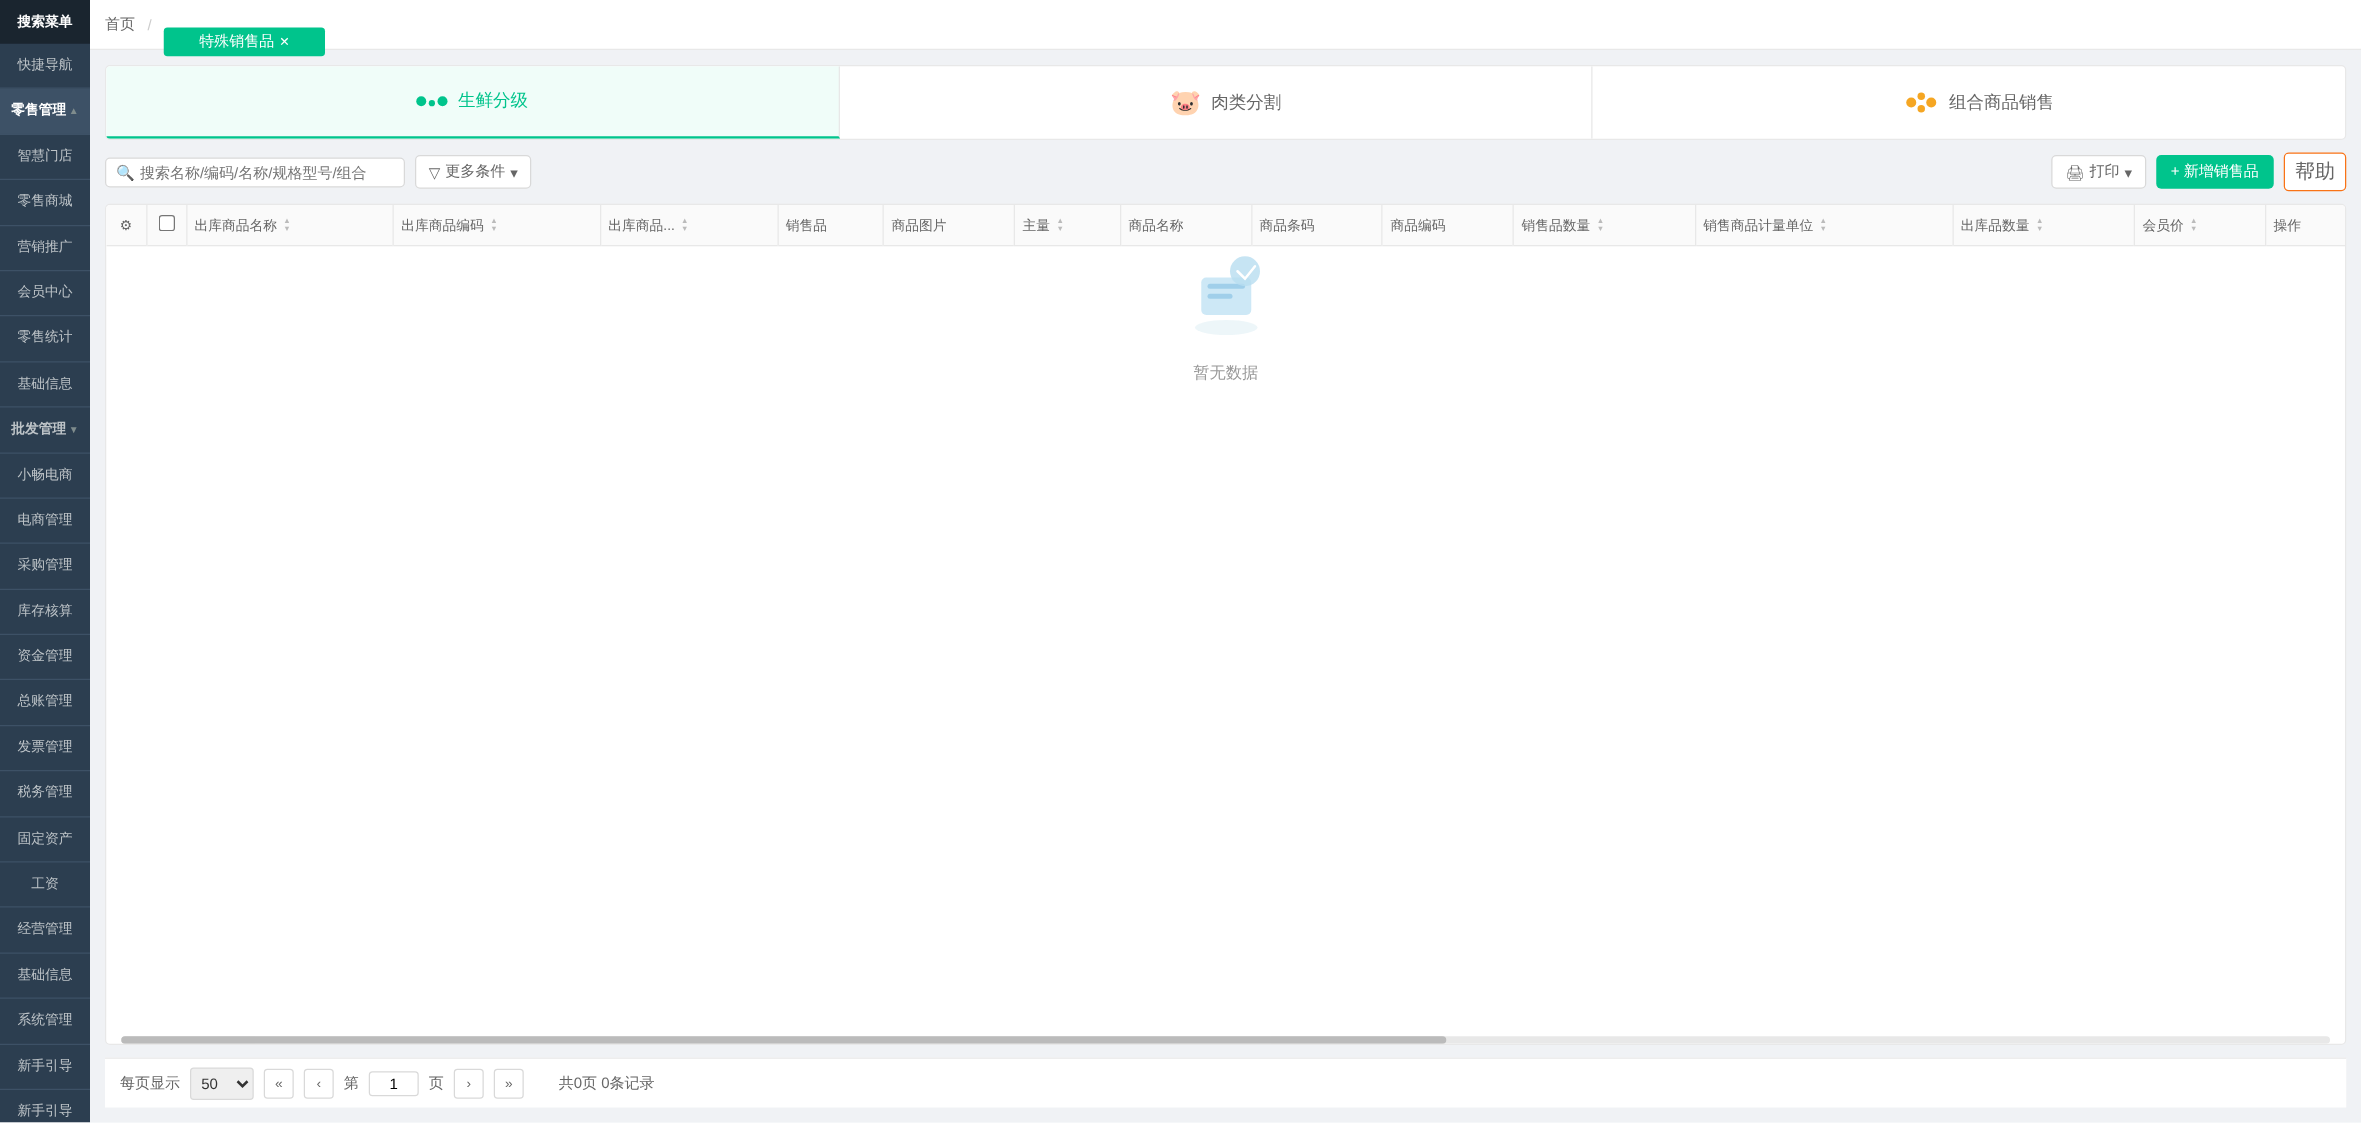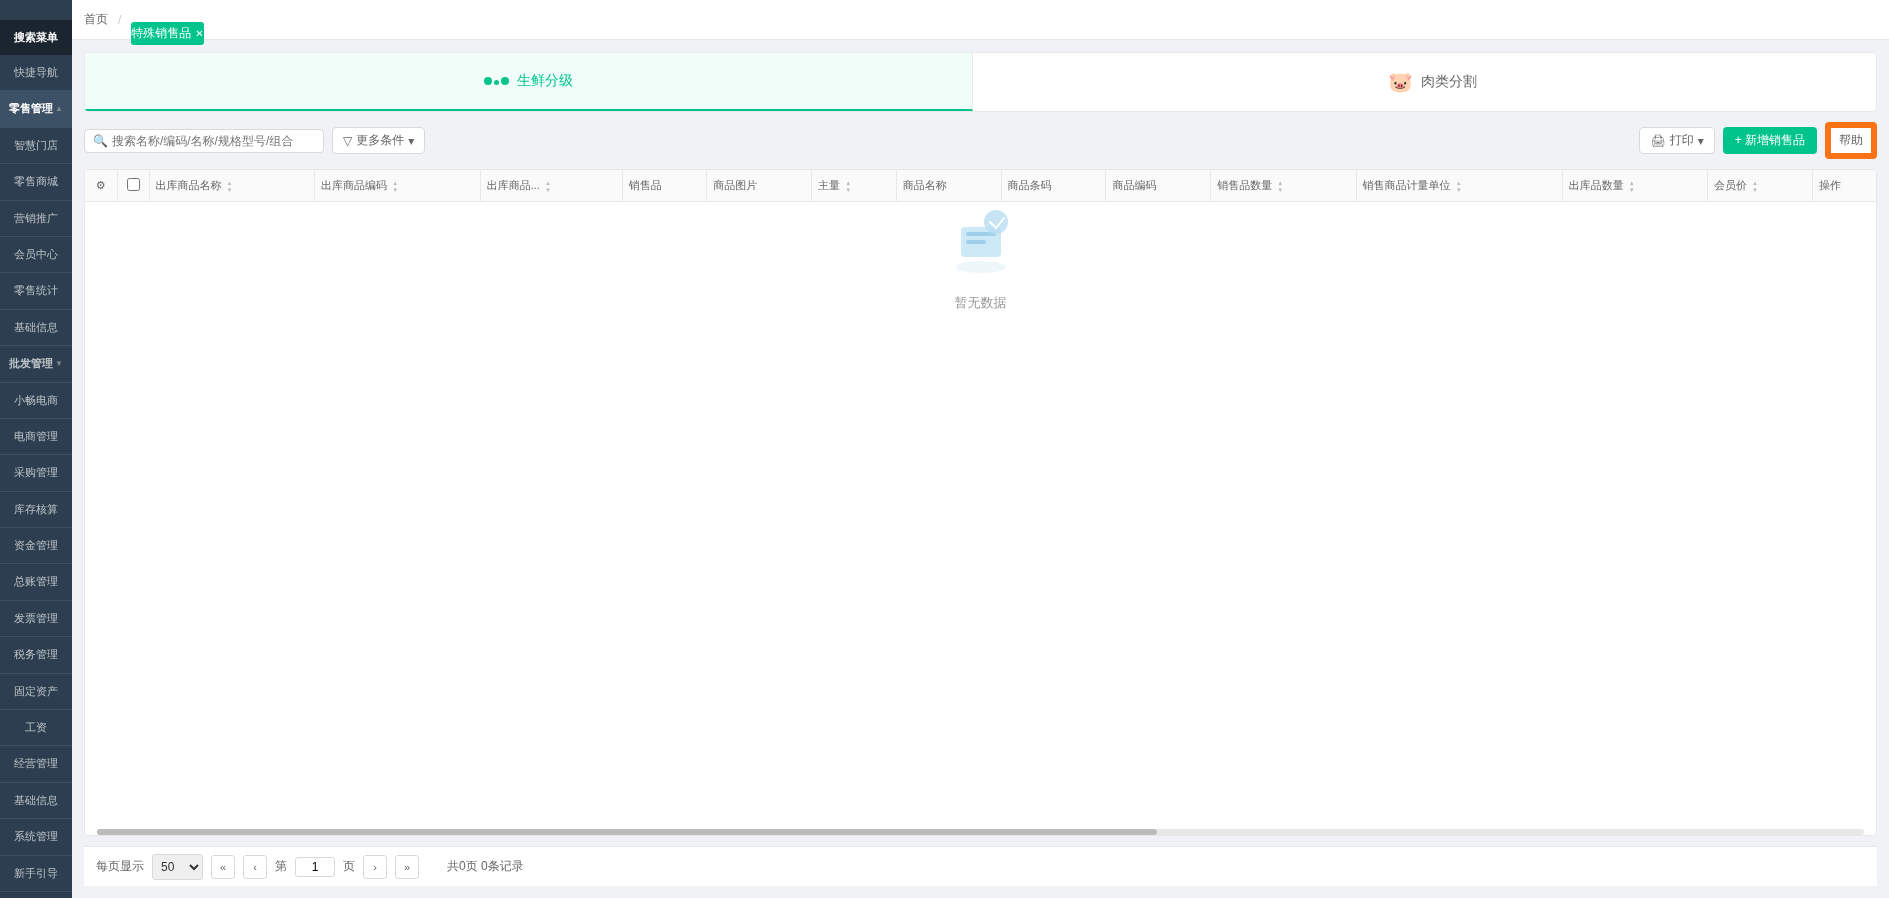--- a/index.html
+++ b/index.html
@@ -19,21 +19,20 @@
       background: #1a252f;
       color: #fff;
       text-align: center;
       padding: 10px 4px;
       font-size: 11px;
       font-weight: bold;
       height: 40px;
       display: flex;
       align-items: center;
       justify-content: center;
-      margin-top: 20px;
     }
     #sidebar .nav-item {
       padding: 10px 4px;
       text-align: center;
       cursor: pointer;
       color: #bdc3c7;
       font-size: 11px;
       line-height: 1.4;
       border-bottom: 1px solid #3d5166;
     }
@@ -63,21 +62,21 @@
     }
     #topbar .breadcrumb-item {
       color: #666;
       font-size: 12px;
     }
     #topbar .breadcrumb-sep { color: #ccc; margin: 0 2px; }
     #topbar .tab-active {
       background: #00c48c;
       color: #fff;
       border-radius: 3px;
-      padding: 3px 0;
+      padding: 3px 28px;
       font-size: 12px;
       display: flex;
       align-items: center;
       gap: 4px;
       margin-top: 28px;
     }
     #topbar .tab-close { cursor: pointer; font-size: 10px; }
 
     
     #content {
@@ -185,25 +184,25 @@
       border: none;
       border-radius: 4px;
       padding: 5px 12px;
       font-size: 12px;
       cursor: pointer;
       display: flex;
       align-items: center;
       gap: 4px;
     }
     .help-btn {
-      border: 6px solid #f97316;
+      border: 1px solid #f97316;
       background: #fff;
       border-radius: 4px;
       padding: 4px 8px;
-      font-size: 12px;
+      font-size: 16px;
       cursor: pointer;
       color: #666;
     }
 
     
     #table-area {
       flex: 1;
       background: #fff;
       border: 1px solid #e8e8e8;
       border-radius: 4px;
@@ -431,20 +430,31 @@
         </div>
         <span>生鲜分级</span>
       </div>
 
       <div class="cat-tab">
         <span class="tab-icon" style="color:#ff9eb5;">🐷</span>
         <span>肉类分割</span>
       </div>
 
 
+      <div class="cat-tab">
+        <div class="tab-icon-dots">
+          <svg width="28" height="20" viewBox="0 0 28 20">
+            <circle cx="6" cy="10" r="4" fill="#f5a623"></circle>
+            <circle cx="14" cy="5" r="3" fill="#f5a623"></circle>
+            <circle cx="22" cy="10" r="4" fill="#f5a623"></circle>
+            <circle cx="14" cy="15" r="3" fill="#f5a623"></circle>
+          </svg>
+        </div>
+        <span>组合商品销售</span>
+      </div>
 
     </div>
 
     <div id="toolbar">
       <div class="left">
         <div id="search-box">
           <span style="color:#999;">🔍</span>
           <input type="text" placeholder="搜索名称/编码/名称/规格型号/组合" style="">
         </div>
         <button class="filter-btn">

